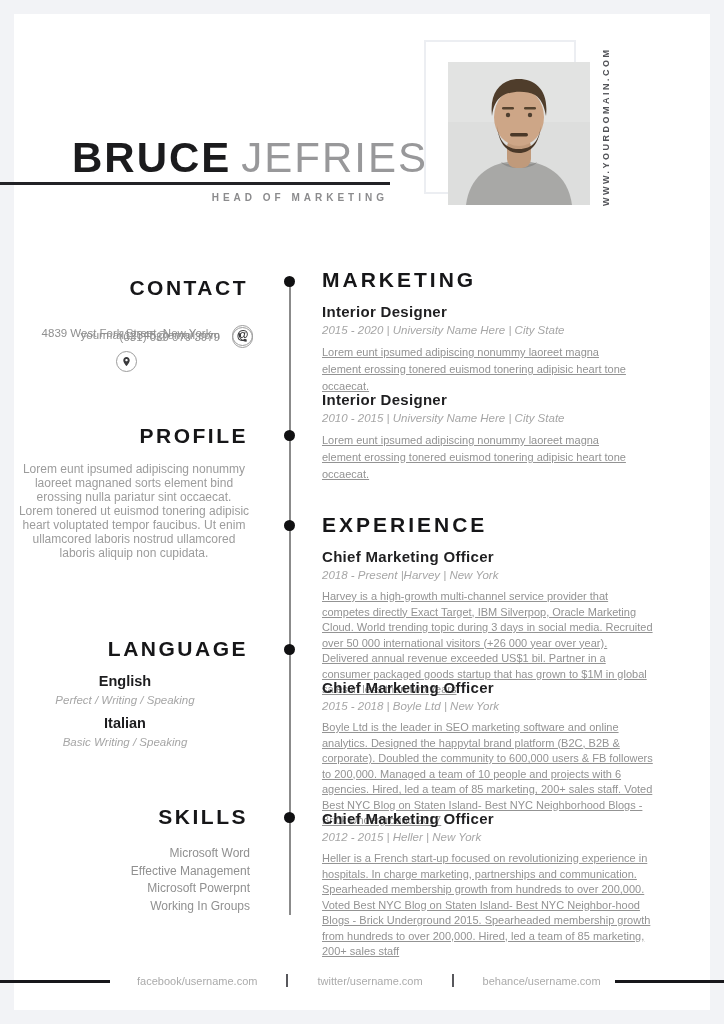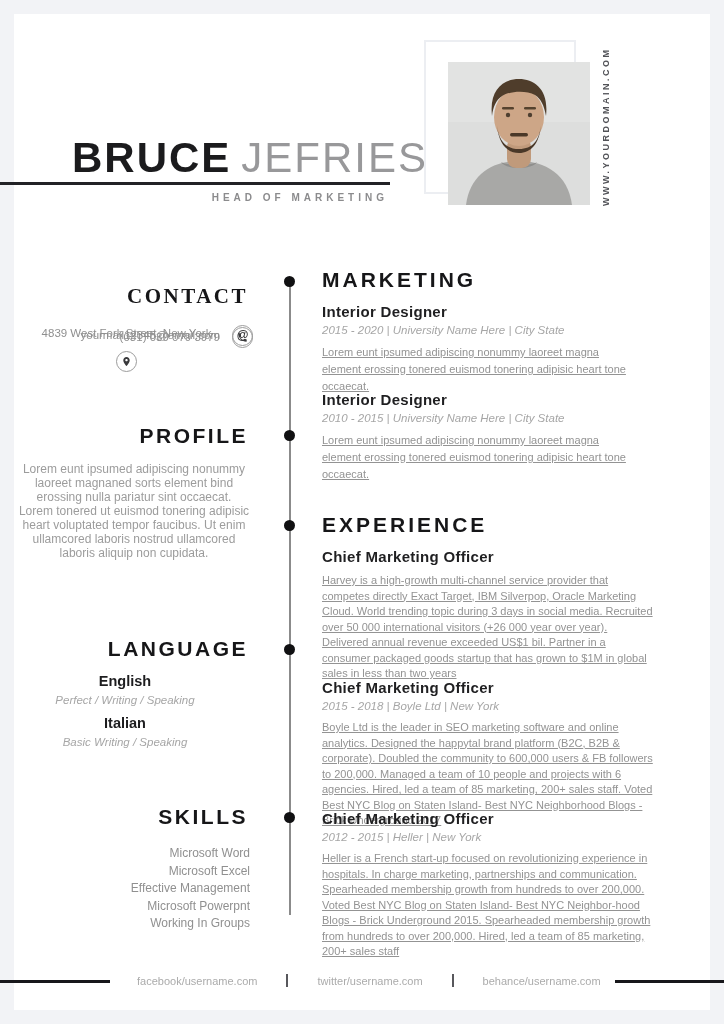--- a/index.html
+++ b/index.html
@@ -35,21 +35,21 @@
   }
 
   
   .timeline { position:absolute; left:289px; top:281px; width:2px; height:634px; background:#8b8b8b; }
   .timeline-dot { position:absolute; left:284px; width:11px; height:11px; border-radius:50%; background:#101012; }
   .dot-1 { top:276px; } .dot-2 { top:430px; } .dot-3 { top:520px; } .dot-4 { top:644px; } .dot-5 { top:812px; }
 
   
   .l-heading { position:absolute; left:0; width:248px; text-align:right;
                font-size:21px; font-weight:800; letter-spacing:2.5px; color:#161618; }
-  .h-contact { top:284px;font-family:Liberation Serif, serif; } .h-profile { top:424px; } .h-language { top:637px; } .h-skills { top:805px; }
+  .h-contact { top:276px; } .h-profile { top:424px; } .h-language { top:637px; } .h-skills { top:805px; }
 
   .contact-row { position:absolute; left:0; width:253px; height:22px;
                  display:flex; align-items:center; justify-content:flex-end; gap:12px; }
   .row-phone { top:282px;margin-top:44px; } .row-email { top:324px; } .row-address { top:350px;flex-direction:column; }
   .contact-value { font-size:11.5px; color:#8f8f8f; }
   .icon-circle { width:21px; height:21px; border:1.3px solid #9c9c9c; border-radius:50%;
                  display:flex; align-items:center; justify-content:center; flex:0 0 auto; color:#3a3a3c; }
   .icon-circle svg { width:11px; height:11px; display:block; }
   .at-glyph { font-size:12px; font-weight:700; line-height:1; color:#3a3a3c; }
 
@@ -155,21 +155,20 @@
 <div class="language-block">
   <div class="lang-name">English</div>
   <div class="lang-level">Perfect / Writing / Speaking</div>
   <div class="lang-name">Italian</div>
   <div class="lang-level">Basic Writing / Speaking</div>
 </div>
 
 <div class="l-heading h-skills">SKILLS</div>
 <ul class="skills-list">
   <li>Microsoft Word</li>
-  <li>Microsoft Excel</li>
   <li>Effective Management</li>
   <li>Microsoft Powerpnt</li>
   <li>Working In Groups</li>
 </ul>
 
 <div class="r-heading h-education">MARKETING</div>
 
 <div class="entry edu edu-1">
   <div class="entry-title">Interior Designer</div>
   <div class="entry-meta">2015 - 2020 | University Name Here | City State</div>
@@ -178,20 +177,21 @@
 <div class="entry edu edu-2">
   <div class="entry-title">Interior Designer</div>
   <div class="entry-meta">2010 - 2015 | University Name Here | City State</div>
   <div class="entry-desc">Lorem eunt ipsumed adipiscing nonummy laoreet magna element erossing tonered euismod tonering adipisic heart tone occaecat.</div>
 </div>
 
 <div class="r-heading h-experience">EXPERIENCE</div>
 
 <div class="entry exp exp-1">
   <div class="entry-title">Chief Marketing Officer</div>
+  <div class="entry-meta">2018 - Present |Harvey | New York</div>
   <div class="entry-desc">Harvey is a high-growth multi-channel service provider that competes directly Exact Target, IBM Silverpop, Oracle Marketing Cloud. World trending topic during 3 days in social media. Recruited over 50 000 international visitors (+26 000 year over year). Delivered annual revenue exceeded US$1 bil. Partner in a consumer packaged goods startup that has grown to $1M in global sales in less than two years</div>
 </div>
 <div class="entry exp exp-2">
   <div class="entry-title">Chief Marketing Officer</div>
   <div class="entry-meta">2015 - 2018 | Boyle Ltd | New York</div>
   <div class="entry-desc">Boyle Ltd is the leader in SEO marketing software and online analytics. Designed the happytal brand platform (B2C, B2B &amp; corporate). Doubled the community to 600,000 users &amp; FB followers to 200,000. Managed a team of 10 people and projects with 6 agencies. Hired, led a team of 85 marketing, 200+ sales staff. Voted Best NYC Blog on Staten Island- Best NYC Neighborhood Blogs - Brick Underground 2017</div>
 </div>
 <div class="entry exp exp-3">
   <div class="entry-title">Chief Marketing Officer</div>
   <div class="entry-meta">2012 - 2015 | Heller | New York</div>

